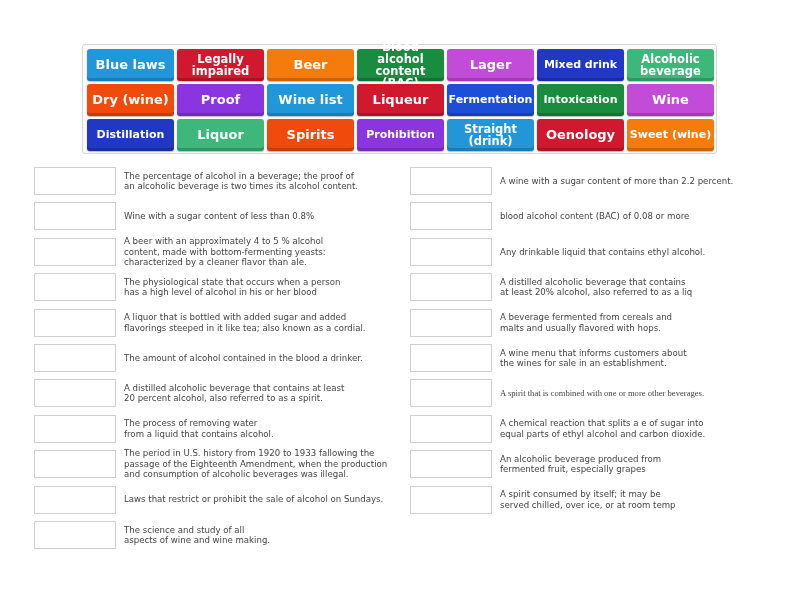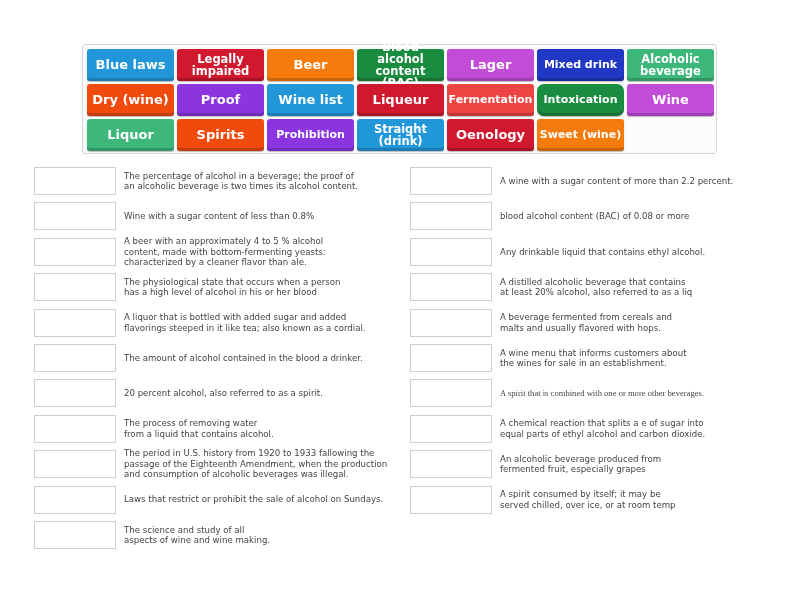--- a/index.html
+++ b/index.html
@@ -26,23 +26,24 @@
       <div class="tile t-sm" style="background: rgb(208, 24, 47);">Legally impaired</div>
       <div class="tile t-lg" style="background: rgb(245, 124, 12);">Beer</div>
       <div class="tile t-sm" style="background: rgb(26, 140, 63);">Blood alcohol content (BAC)</div>
       <div class="tile t-lg" style="background: rgb(194, 75, 216);">Lager</div>
       <div class="tile t-md" style="background: rgb(32, 56, 196);">Mixed drink</div>
       <div class="tile t-sm" style="background: rgb(61, 184, 122);">Alcoholic beverage</div>
       <div class="tile t-lg" style="background: rgb(240, 74, 12);">Dry (wine)</div>
       <div class="tile t-lg" style="background: rgb(138, 53, 224); text-align: right;">Proof</div>
       <div class="tile t-lg" style="background: rgb(33, 150, 217);">Wine list</div>
       <div class="tile t-lg" style="background: rgb(208, 24, 47);">Liqueur</div>
-      <div class="tile t-xs" style="background: #ef4444;">Fermentation</div>
-      <div class="tile t-md" style="background: rgb(26, 140, 63); border-radius: 7px;">Intoxication</div>
+      <div class="tile t-xs" style="background: #1d4ed8;">Fermentation</div>
+      <div class="tile t-md" style="background: rgb(26, 140, 63);">Intoxication</div>
       <div class="tile t-lg" style="background: rgb(194, 75, 216);">Wine</div>
+      <div class="tile t-md" style="background: rgb(32, 56, 196);">Distillation</div>
       <div class="tile t-lg" style="background: rgb(61, 184, 122);">Liquor</div>
       <div class="tile t-lg" style="background: rgb(240, 74, 12);">Spirits</div>
       <div class="tile t-md" style="background: rgb(138, 53, 224);">Prohibition</div>
       <div class="tile t-sm" style="background: rgb(33, 150, 217);">Straight (drink)</div>
       <div class="tile t-lg" style="background: rgb(208, 24, 47);">Oenology</div>
       <div class="tile t-xs" style="background: rgb(245, 124, 12);">Sweet (wine)</div>
     </div>
 </div>
 
 <div class="slots" id="left-col" style="left:34px;">
@@ -96,20 +97,21 @@
       <div class="def">
         <div>
           <span>The amount of alcohol contained in the blood a drinker.</span>
         </div>
       </div>
     </div>
     <div class="slot-row" style="top: 212.4px;">
       <div class="box"></div>
       <div class="def">
         <div>
+          <span>A distilled alcoholic beverage that contains at least</span>
           <span>20 percent alcohol, also referred to as a spirit.</span>
         </div>
       </div>
     </div>
     <div class="slot-row" style="top: 247.8px;">
       <div class="box"></div>
       <div class="def">
         <div>
           <span>The process of removing water</span>
           <span>from a liquid that contains alcohol.</span>

